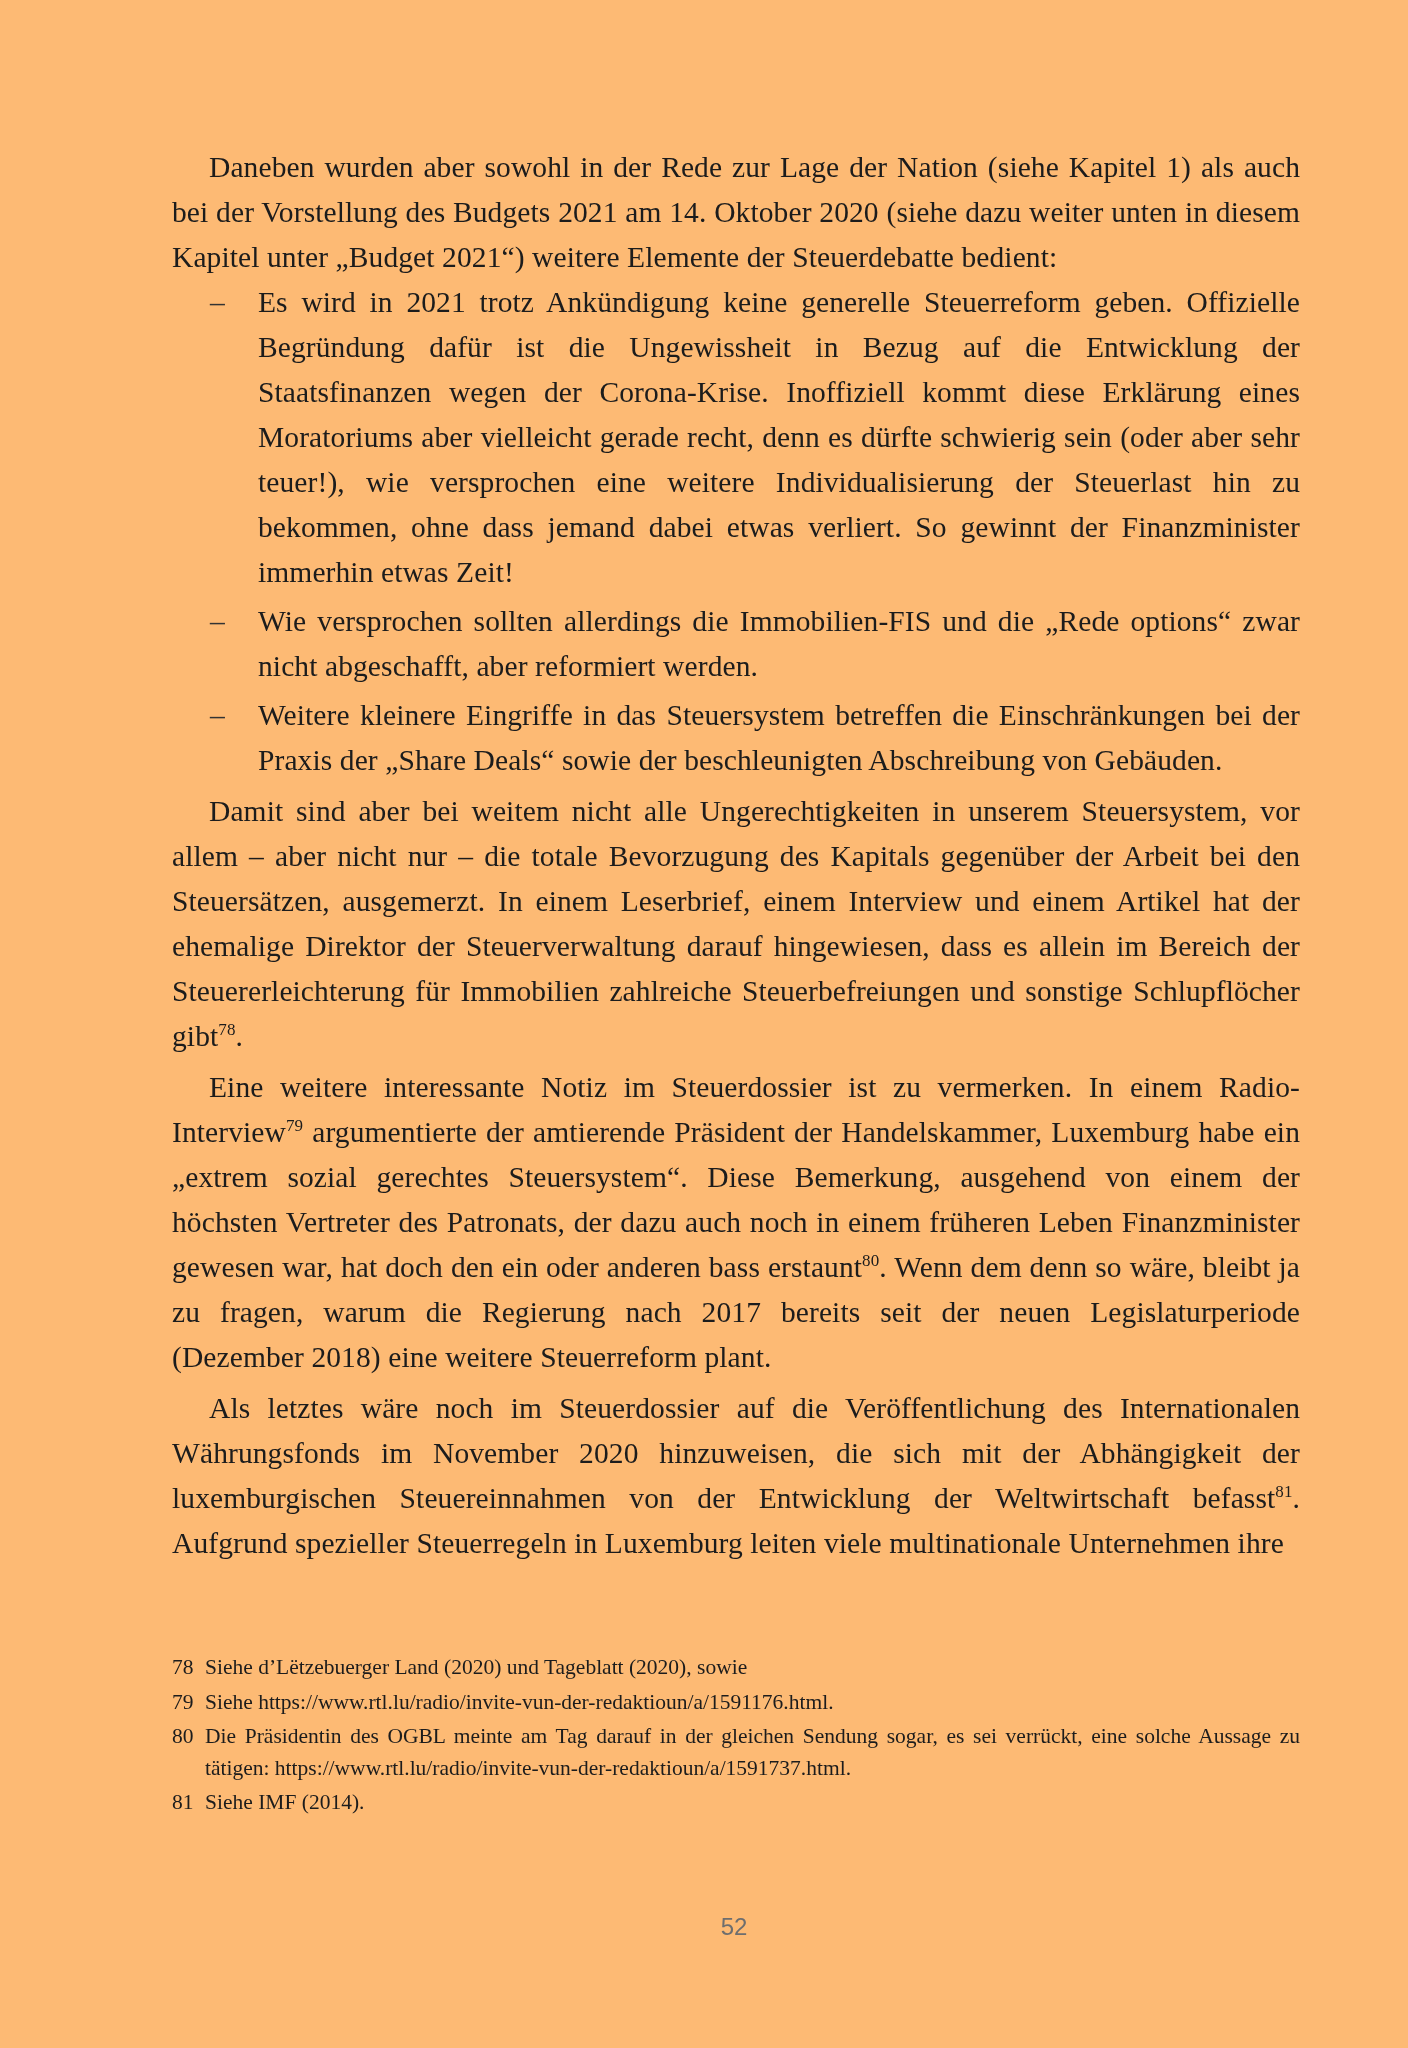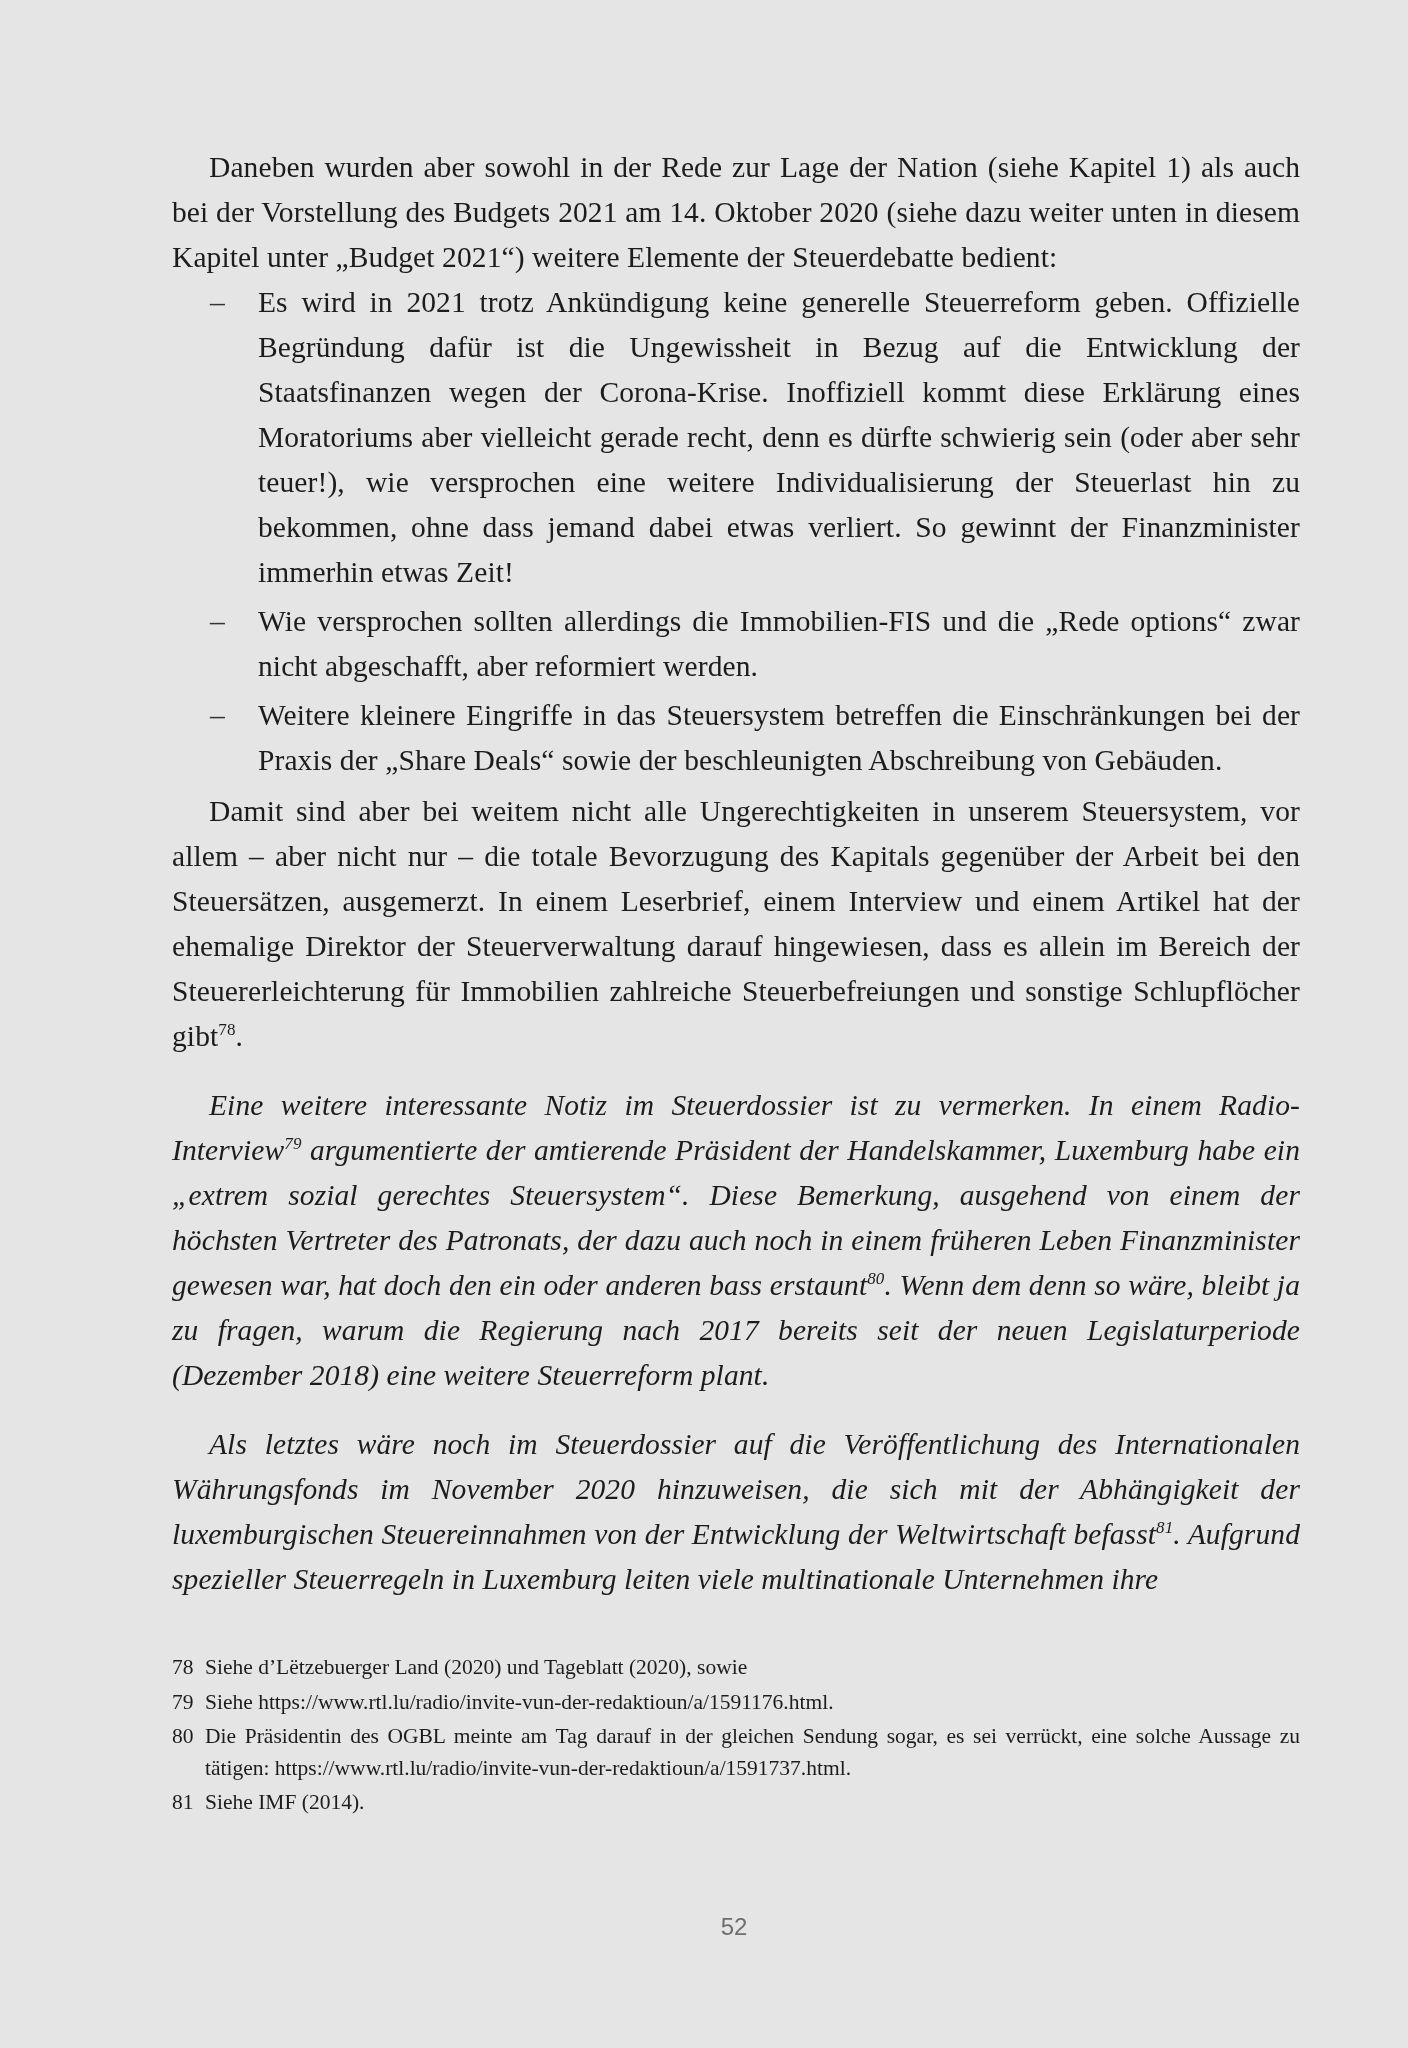--- a/index.html
+++ b/index.html
@@ -1,25 +1,25 @@
 <!DOCTYPE html>
 <html><head>
   <meta charset="utf-8">
   <style>
     html, body { margin: 0; padding: 0; background: #ffffff; }
     body { width: 1408px; height: 2048px; position: relative; overflow: hidden; }
-    .page { position: absolute; left: 0; top: 0; width: 1408px; height: 2048px; background: #e5e5e5; }
+    .page { position: absolute; left: 0; top: 0; width: 1408px; height: 2048px; background: #fdba74; }
     .text-block {
       position: absolute; left: 172px; width: 1128px;
       font-family: "Liberation Serif", "DejaVu Serif", serif;
       color: #1c1c1c; font-size: 29.5px; line-height: 45px;
       text-align: justify; letter-spacing: 0.1px;
     }
     .para { margin: 0; text-indent: 37px; }
-    .para + .para { margin-top: 24px; font-style: italic; }
+    .para + .para { margin-top: 6px; }
     .list { margin: 0; padding: 0; list-style: none; }
     .list-item { position: relative; padding-left: 86px; margin-left: 0; text-align: justify; }
     .list-item + .list-item { margin-top: 4px; }
     .dash { position: absolute; left: 38px; top: 0; color: #333; }
     .list { margin-bottom: 6px; }
     sup { font-size: 17px; line-height: 0; vertical-align: 11px; }
     .footnotes {
       position: absolute; left: 172px; top: 1652px; width: 1128px;
       font-family: "Liberation Serif", "DejaVu Serif", serif;
       color: #1c1c1c; font-size: 21.5px; line-height: 31.5px;

